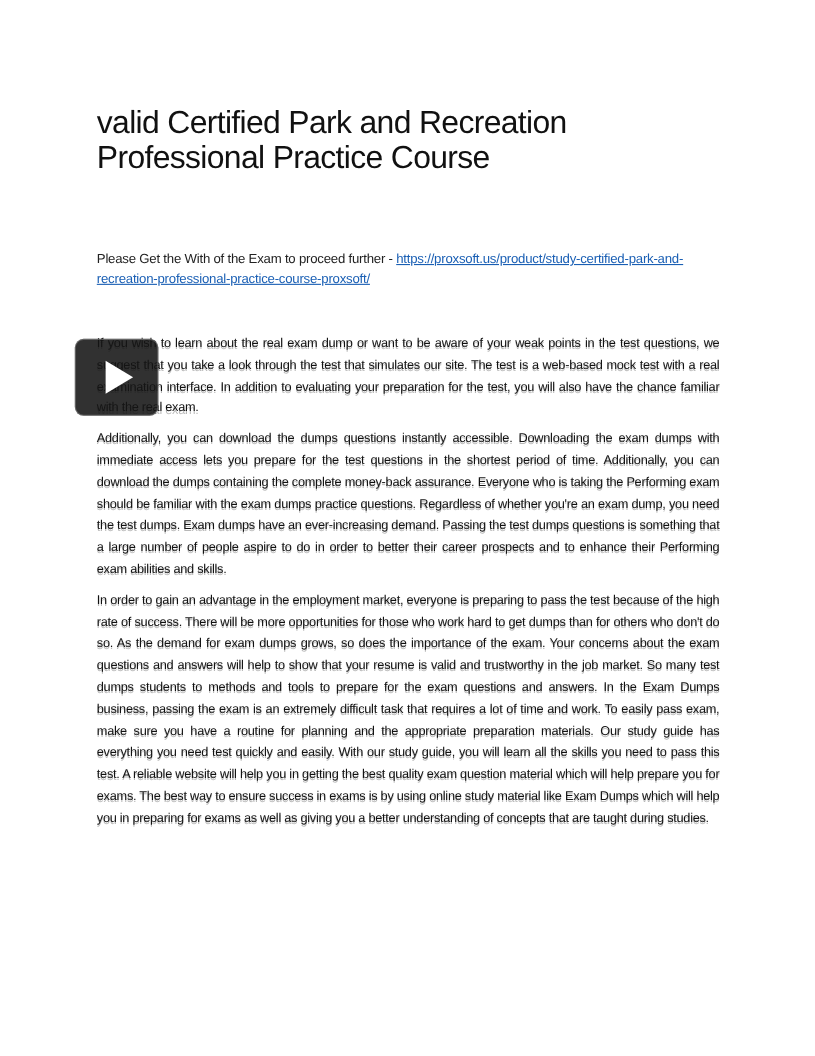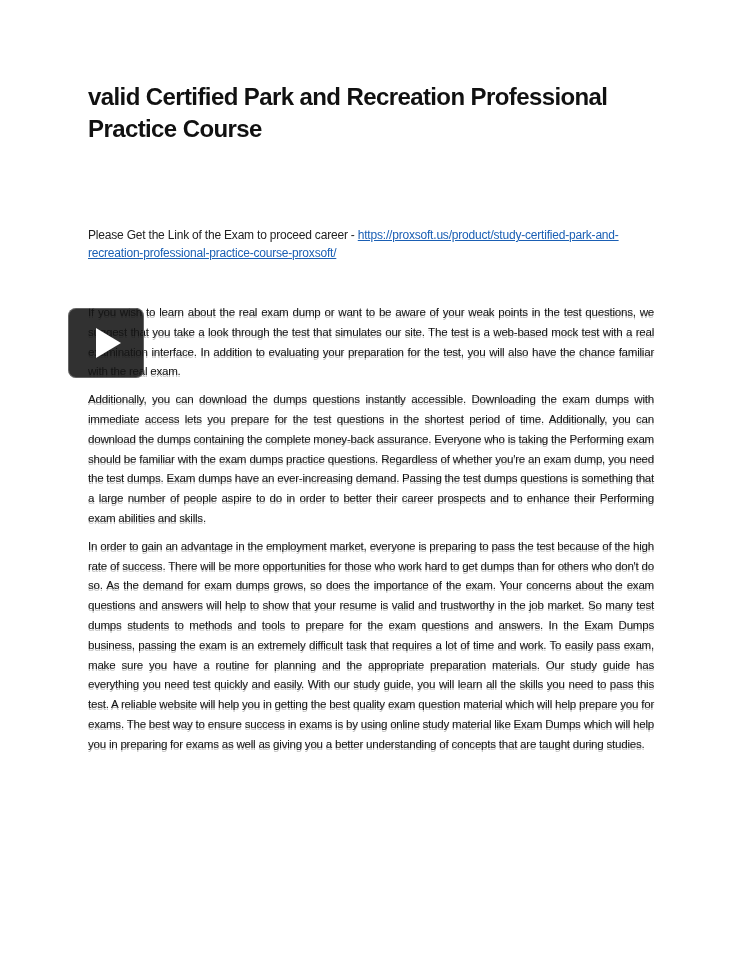--- a/index.html
+++ b/index.html
@@ -2,22 +2,22 @@
 <html><head>
   <meta charset="utf-8">
   <style>
     html, body { margin: 0; padding: 0; }
     body {
       width: 741px; height: 960px; background: #ffffff; position: relative; overflow: hidden;
       font-family: "Liberation Sans", "DejaVu Sans", sans-serif; color: #111;
     }
     .page { position: absolute; left: 88px; top: 0; width: 566px; }
     .title {
-      position: absolute; top: 81px; left: 0; width: 560px;
-      font-size: 24px; font-weight: bold; line-height: 32px; letter-spacing: -0.6px; color: #111;
+      position: absolute; top: 96px; left: 0; width: 560px;
+      font-size: 29px; font-weight: normal; line-height: 32px; letter-spacing: -0.6px; color: #111;
     }
     .intro {
       position: absolute; top: 226px; left: 0; width: 560px;
       font-size: 12px; line-height: 18px; color: #222; letter-spacing: -0.2px;
     }
     .intro a { color: #1a5fb4; text-decoration: underline; }
     .body-text {
       position: absolute; top: 302px; left: 0; width: 566px;
       font-size: 11.6px; line-height: 19.8px; color: #111; letter-spacing: -0.25px;
       text-shadow: 0 2px 0 rgba(0,0,0,0.28);
@@ -31,21 +31,21 @@
     }
     .play-btn svg { display: block; }
   </style>
 </head>
 <body>
 
 <div class="page">
   <div class="title">valid Certified Park and Recreation Professional Practice Course</div>
 
   <div class="intro">
-    <span>Please Get the Link of the Exam to proceed career - </span><a>https://proxsoft.us/product/study-certified-park-and-recreation-professional-practice-course-proxsoft/</a>
+    <span>Please Get the With of the Exam to proceed further - </span><a>https://proxsoft.us/product/study-certified-park-and-recreation-professional-practice-course-proxsoft/</a>
   </div>
 
   <div class="body-text">
     <p>If you wish to learn about the real exam dump or want to be aware of your weak points in the test questions, we suggest that you take a look through the test that simulates our site. The test is a web-based mock test with a real examination interface. In addition to evaluating your preparation for the test, you will also have the chance familiar with the real exam.</p>
     <p>Additionally, you can download the dumps questions instantly accessible. Downloading the exam dumps with immediate access lets you prepare for the test questions in the shortest period of time. Additionally, you can download the dumps containing the complete money-back assurance. Everyone who is taking the Performing exam should be familiar with the exam dumps practice questions. Regardless of whether you're an exam dump, you need the test dumps. Exam dumps have an ever-increasing demand. Passing the test dumps questions is something that a large number of people aspire to do in order to better their career prospects and to enhance their Performing exam abilities and skills.</p>
     <p>In order to gain an advantage in the employment market, everyone is preparing to pass the test because of the high rate of success. There will be more opportunities for those who work hard to get dumps than for others who don't do so. As the demand for exam dumps grows, so does the importance of the exam. Your concerns about the exam questions and answers will help to show that your resume is valid and trustworthy in the job market. So many test dumps students to methods and tools to prepare for the exam questions and answers. In the Exam Dumps business, passing the exam is an extremely difficult task that requires a lot of time and work. To easily pass exam, make sure you have a routine for planning and the appropriate preparation materials. Our study guide has everything you need test quickly and easily. With our study guide, you will learn all the skills you need to pass this test. A reliable website will help you in getting the best quality exam question material which will help prepare you for exams. The best way to ensure success in exams is by using online study material like Exam Dumps which will help you in preparing for exams as well as giving you a better understanding of concepts that are taught during studies.</p>
   </div>
 </div>
 
 <div class="play-btn">

